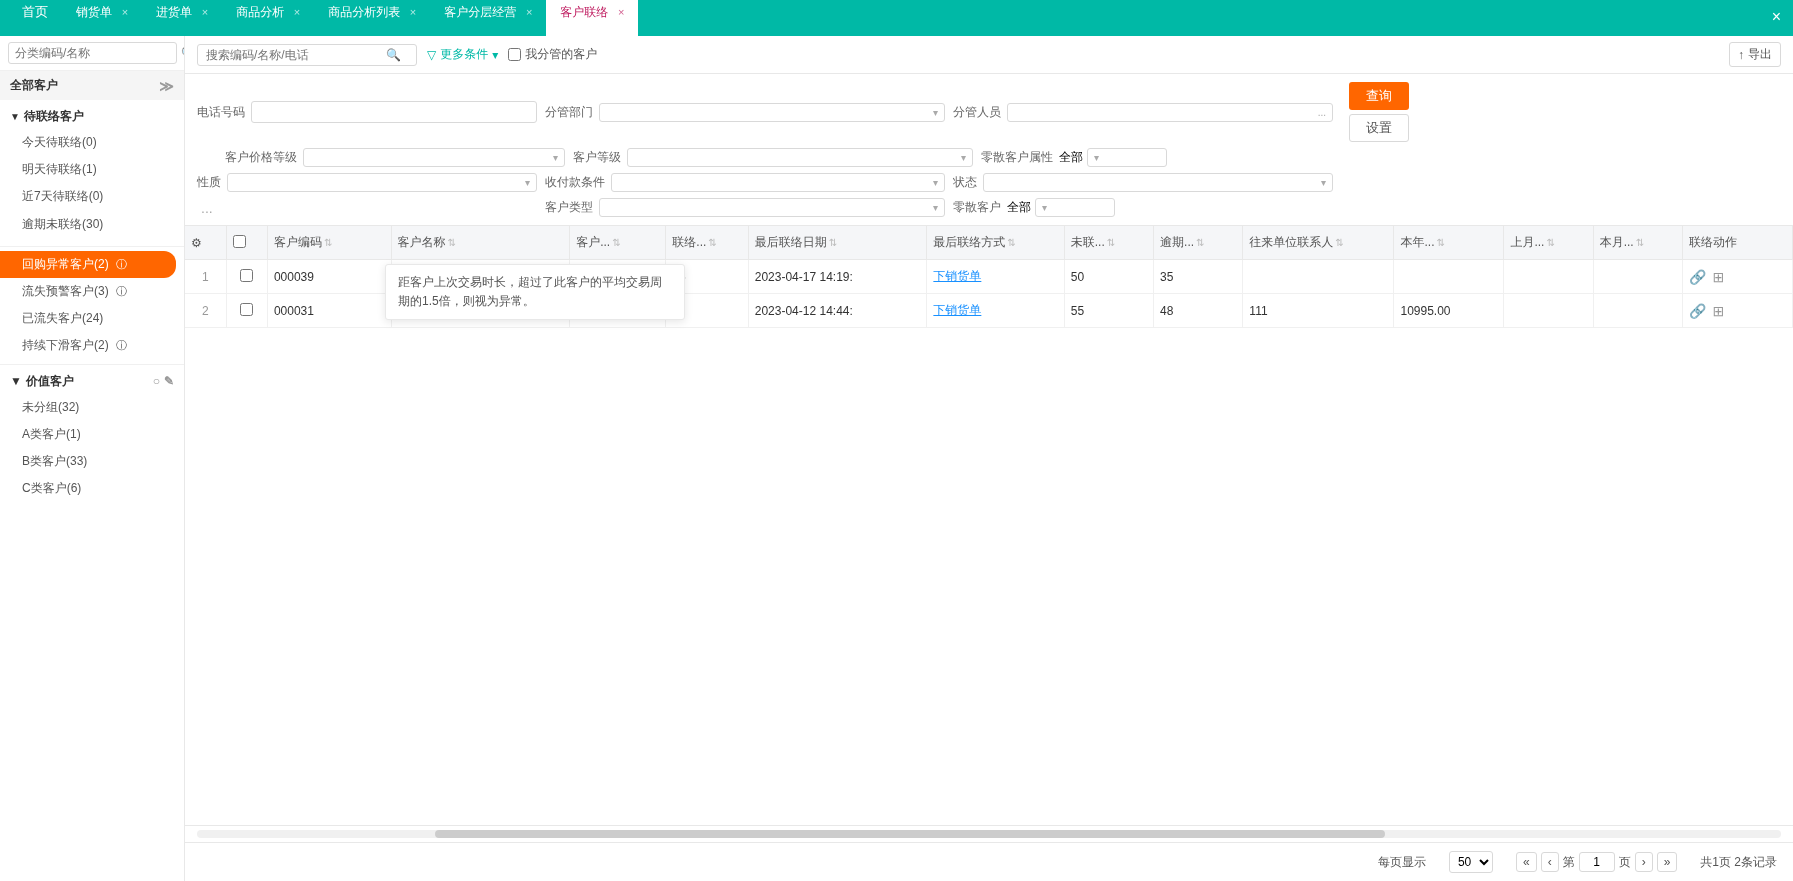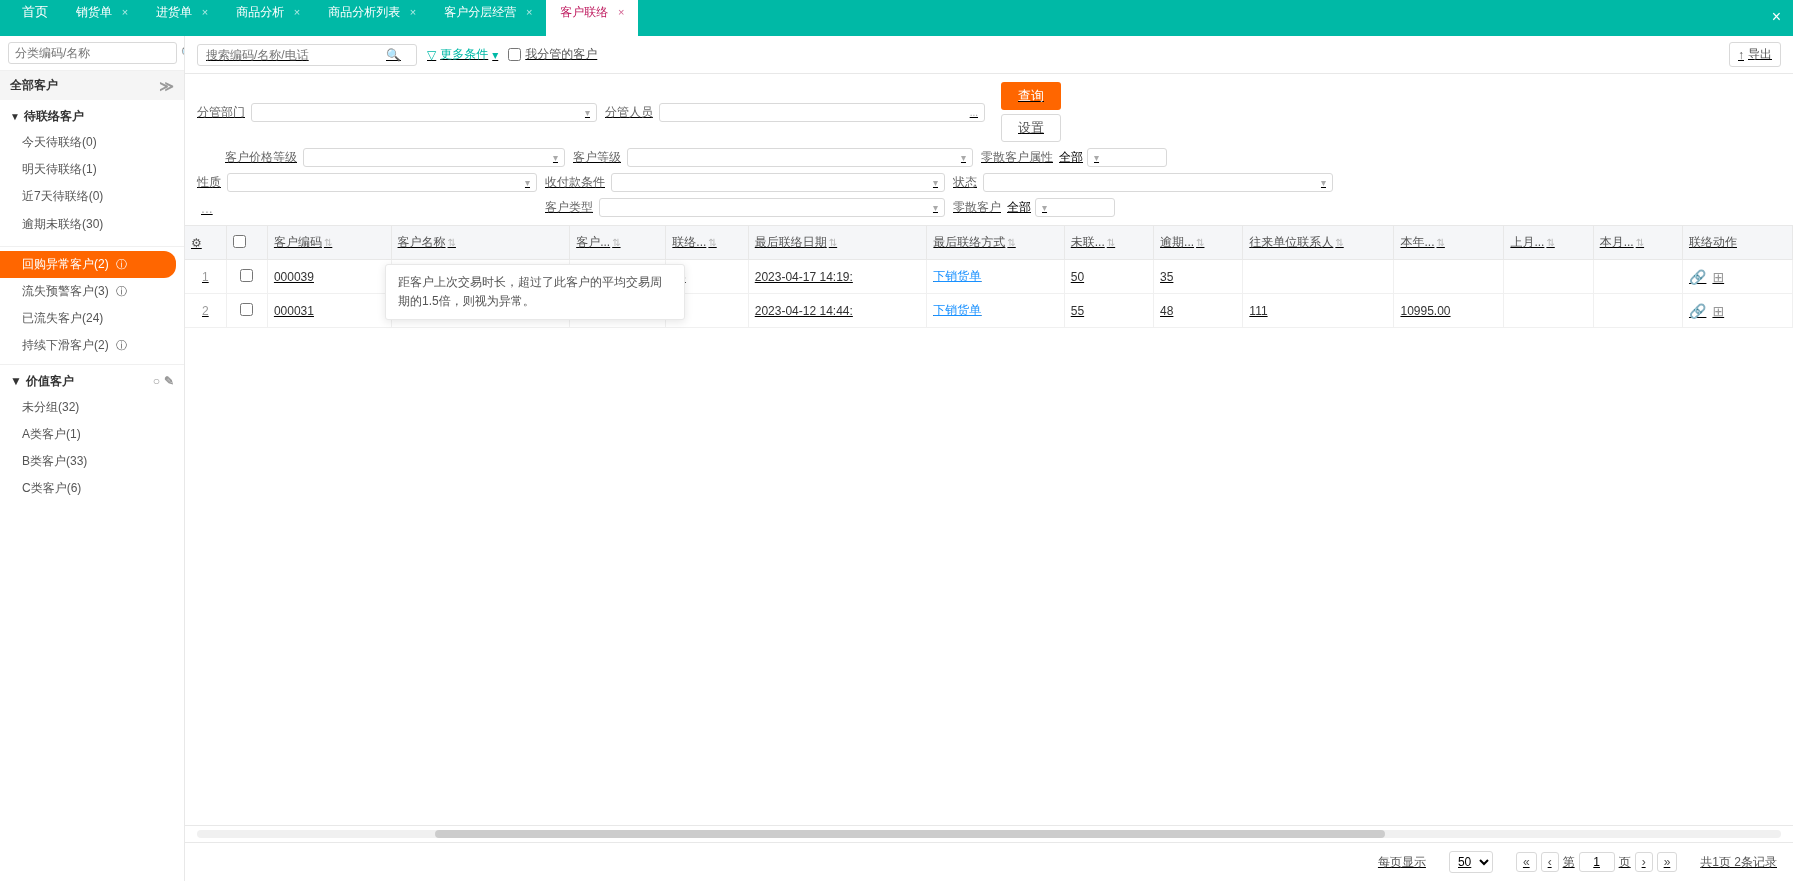--- a/index.html
+++ b/index.html
@@ -81,21 +81,20 @@
     .sidebar-value-section {
       display: flex; align-items: center; justify-content: space-between;
       padding: 4px 10px; color: #333; font-weight: bold; cursor: pointer;
     }
     .sidebar-value-section .icons { display: flex; gap: 4px; color: #999; }
 
     
     .content-area {
       flex: 1; display: flex; flex-direction: column; overflow: hidden;
       background: #c4b5fd;
-      text-decoration: underline;
     }
 
     
     .filter-top-bar {
       background: #fff; padding: 6px 12px;
       display: flex; align-items: center; gap: 10px;
       border-bottom: 1px solid #e8e8e8; flex-shrink: 0;
     }
     .search-box {
       display: flex; align-items: center;
@@ -356,20 +355,24 @@
       </div>
       <div class="export-btn">
         <span>↑</span>
         <span>导出</span>
       </div>
     </div>
 
     <div class="filter-panel">
 
       <div class="filter-row">
+        <div class="filter-cell" style="max-width:340px;">
+          <span class="filter-label">电话号码</span>
+          <input class="filter-input" style="flex: 1 1 0%;">
+        </div>
         <div class="filter-cell" style="max-width:400px;">
           <span class="filter-label">分管部门</span>
           <div class="filter-select">
             <span class="sel-text"></span>
             <span class="arr">▾</span>
           </div>
         </div>
         <div class="filter-cell" style="max-width:380px;">
           <span class="filter-label">分管人员</span>
           <div class="filter-select">

